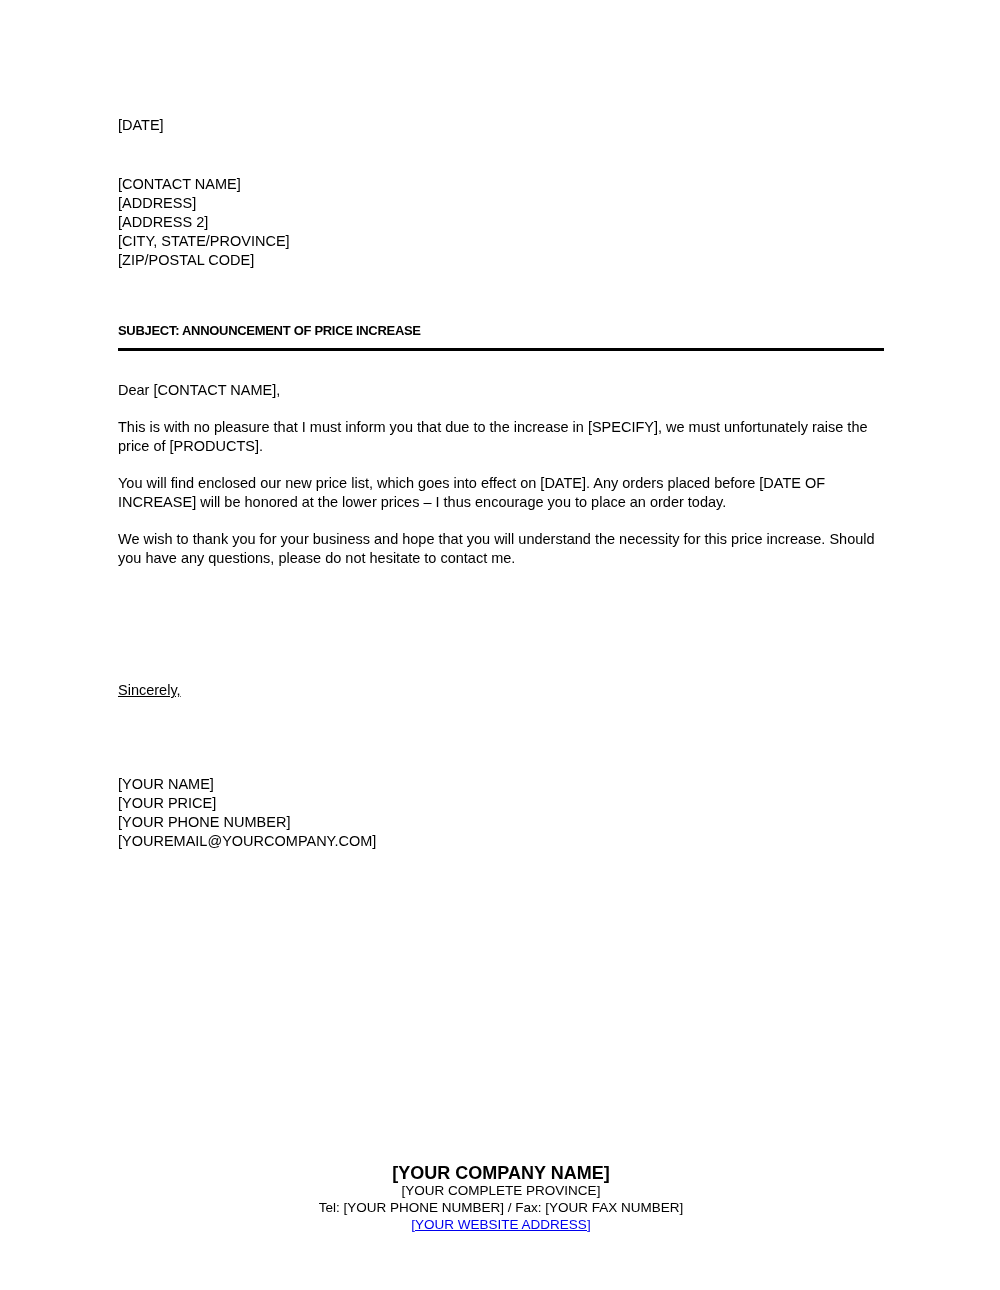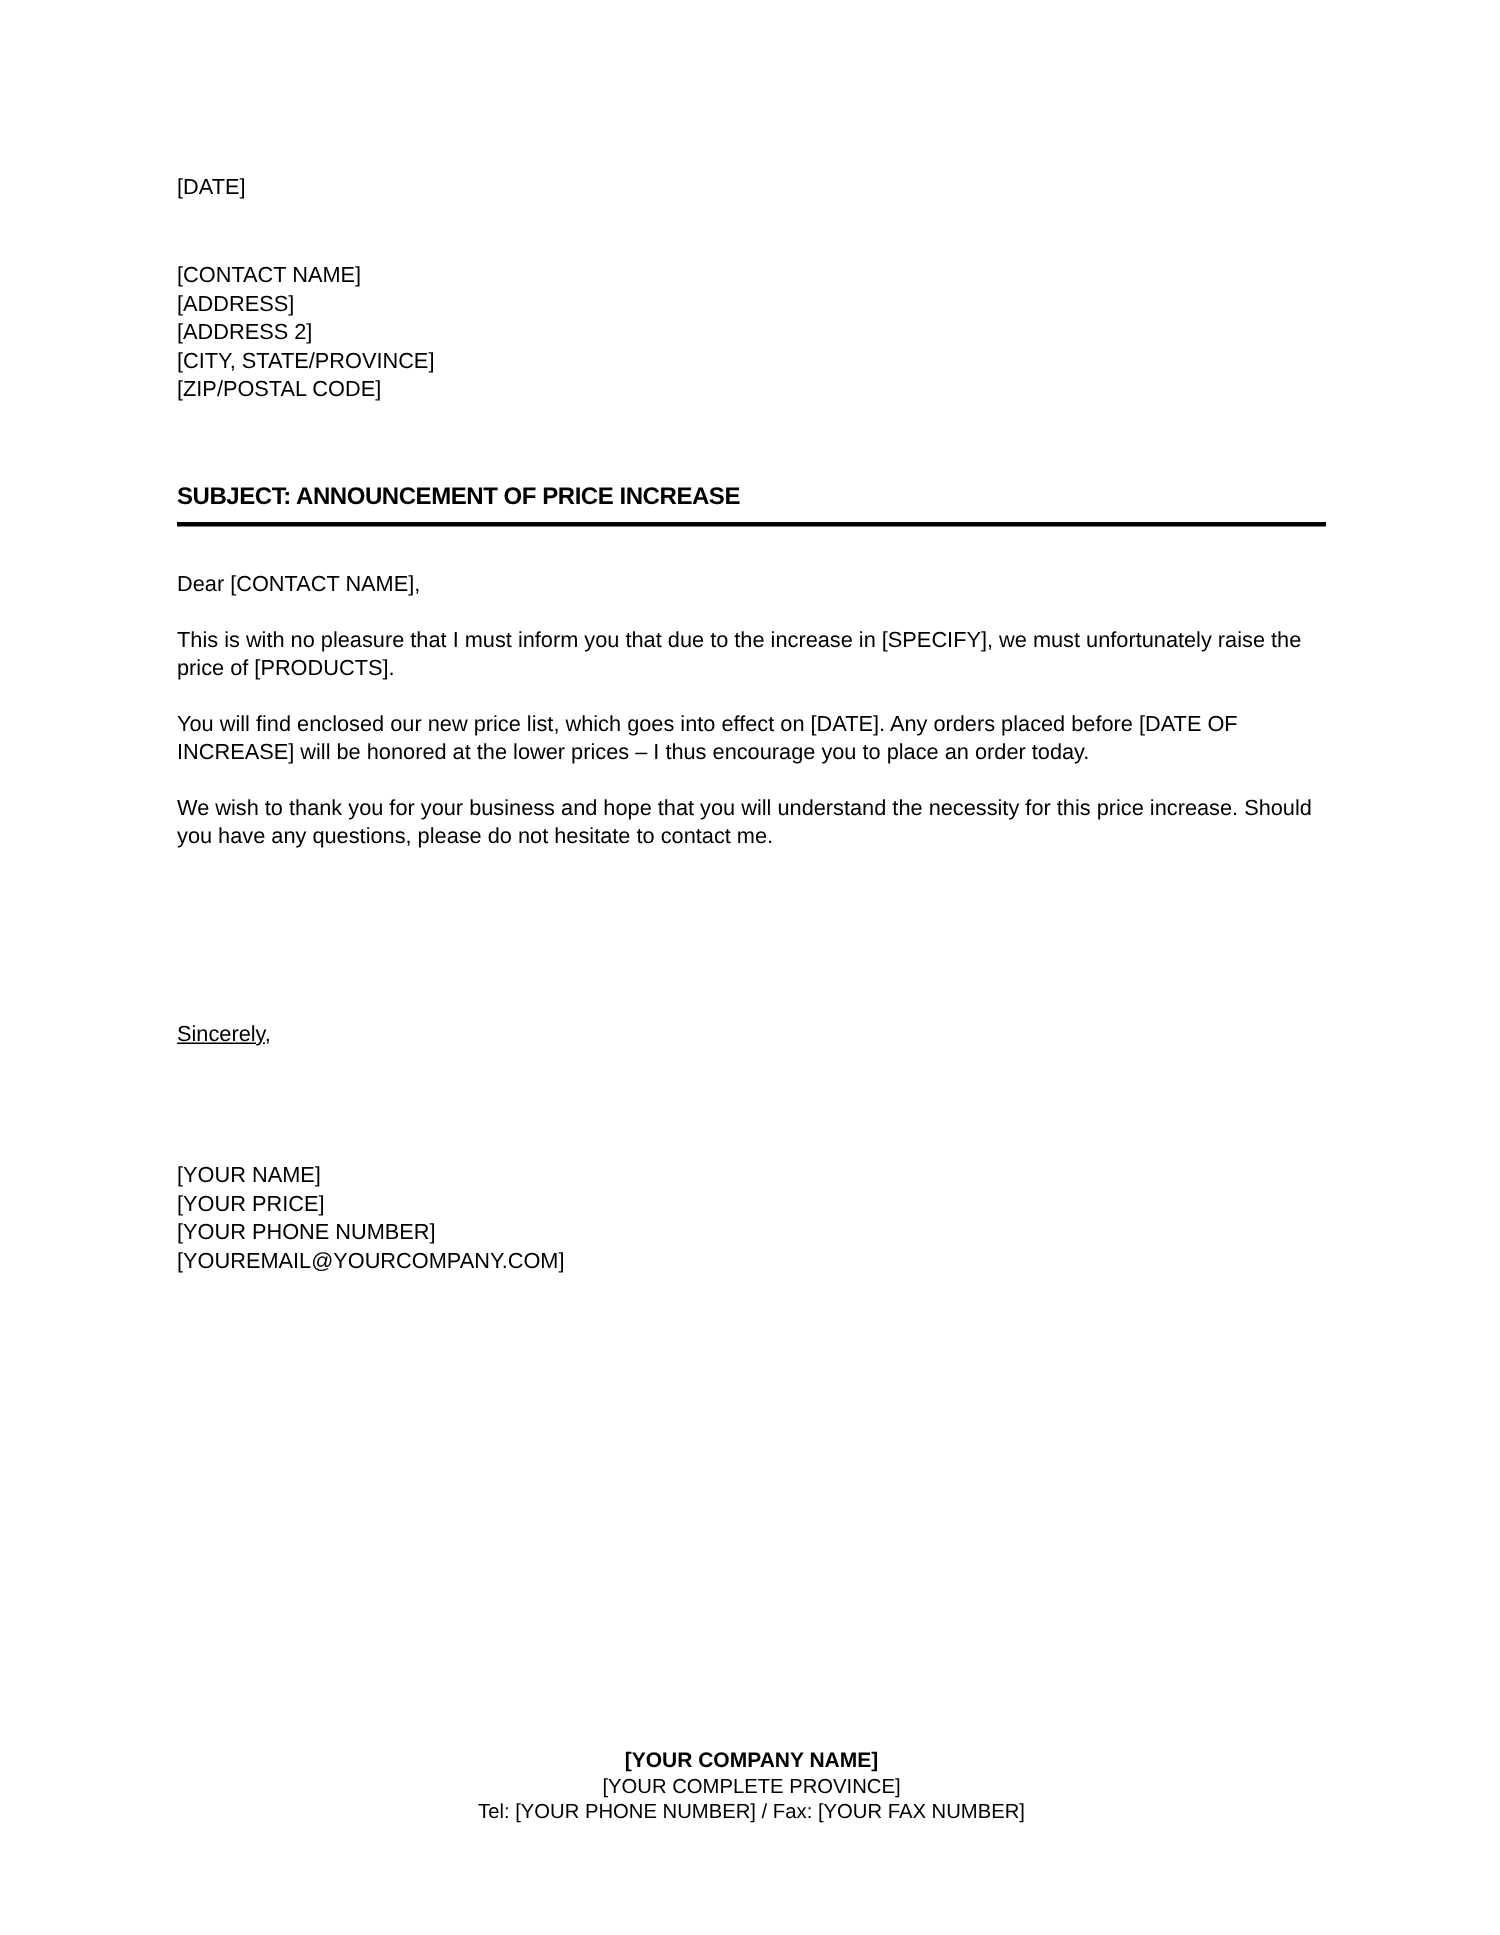--- a/index.html
+++ b/index.html
@@ -21,21 +21,21 @@
     font-size: 14.5px;
     line-height: 19px;
   }
   .date-line   { position: absolute; top: 116px; left: 118px; }
   .recipient   { position: absolute; top: 175px; left: 118px; }
   .subject {
     position: absolute;
     top: 323px;
     left: 118px;
     width: 766px;
-    font-size: 16px;
+    font-size: 13px;
     font-weight: bold;
     letter-spacing: -0.3px;
   }
   .subject-rule {
     position: absolute;
     top: 348px;
     left: 118px;
     width: 766px;
     height: 3px;
     background: #000000;
@@ -48,21 +48,21 @@
   .signature  { position: absolute; top: 775px; left: 118px; }
   .footer {
     position: absolute;
     top: 1165px;
     left: 118px;
     width: 766px;
     text-align: center;
     font-size: 13.5px;
     line-height: 17px;
   }
-  .footer .company { font-weight: bold; font-size: 14px; }
+  .footer .company { font-weight: bold; font-size: 18px; }
   .footer a.site-link {
     text-decoration: underline;
     cursor: pointer;
   }
 </style>
 </head>
 <body>
 
 <div class="page">
 
@@ -93,15 +93,18 @@
     <div class="line">[YOUR NAME]</div>
     <div class="line">[YOUR PRICE]</div>
     <div class="line">[YOUR PHONE NUMBER]</div>
     <div class="line">[YOUREMAIL@YOURCOMPANY.COM]</div>
   </div>
 
   <div class="footer">
     <div class="company">[YOUR COMPANY NAME]</div>
     <div>[YOUR COMPLETE PROVINCE]</div>
     <div>Tel: [YOUR PHONE NUMBER] / Fax: [YOUR FAX NUMBER]</div>
+    <div>
+      <a class="site-link" style="color: rgb(0, 0, 238);">[YOUR WEBSITE ADDRESS]</a>
+    </div>
   </div>
 
 </div>
 
 </body></html>

